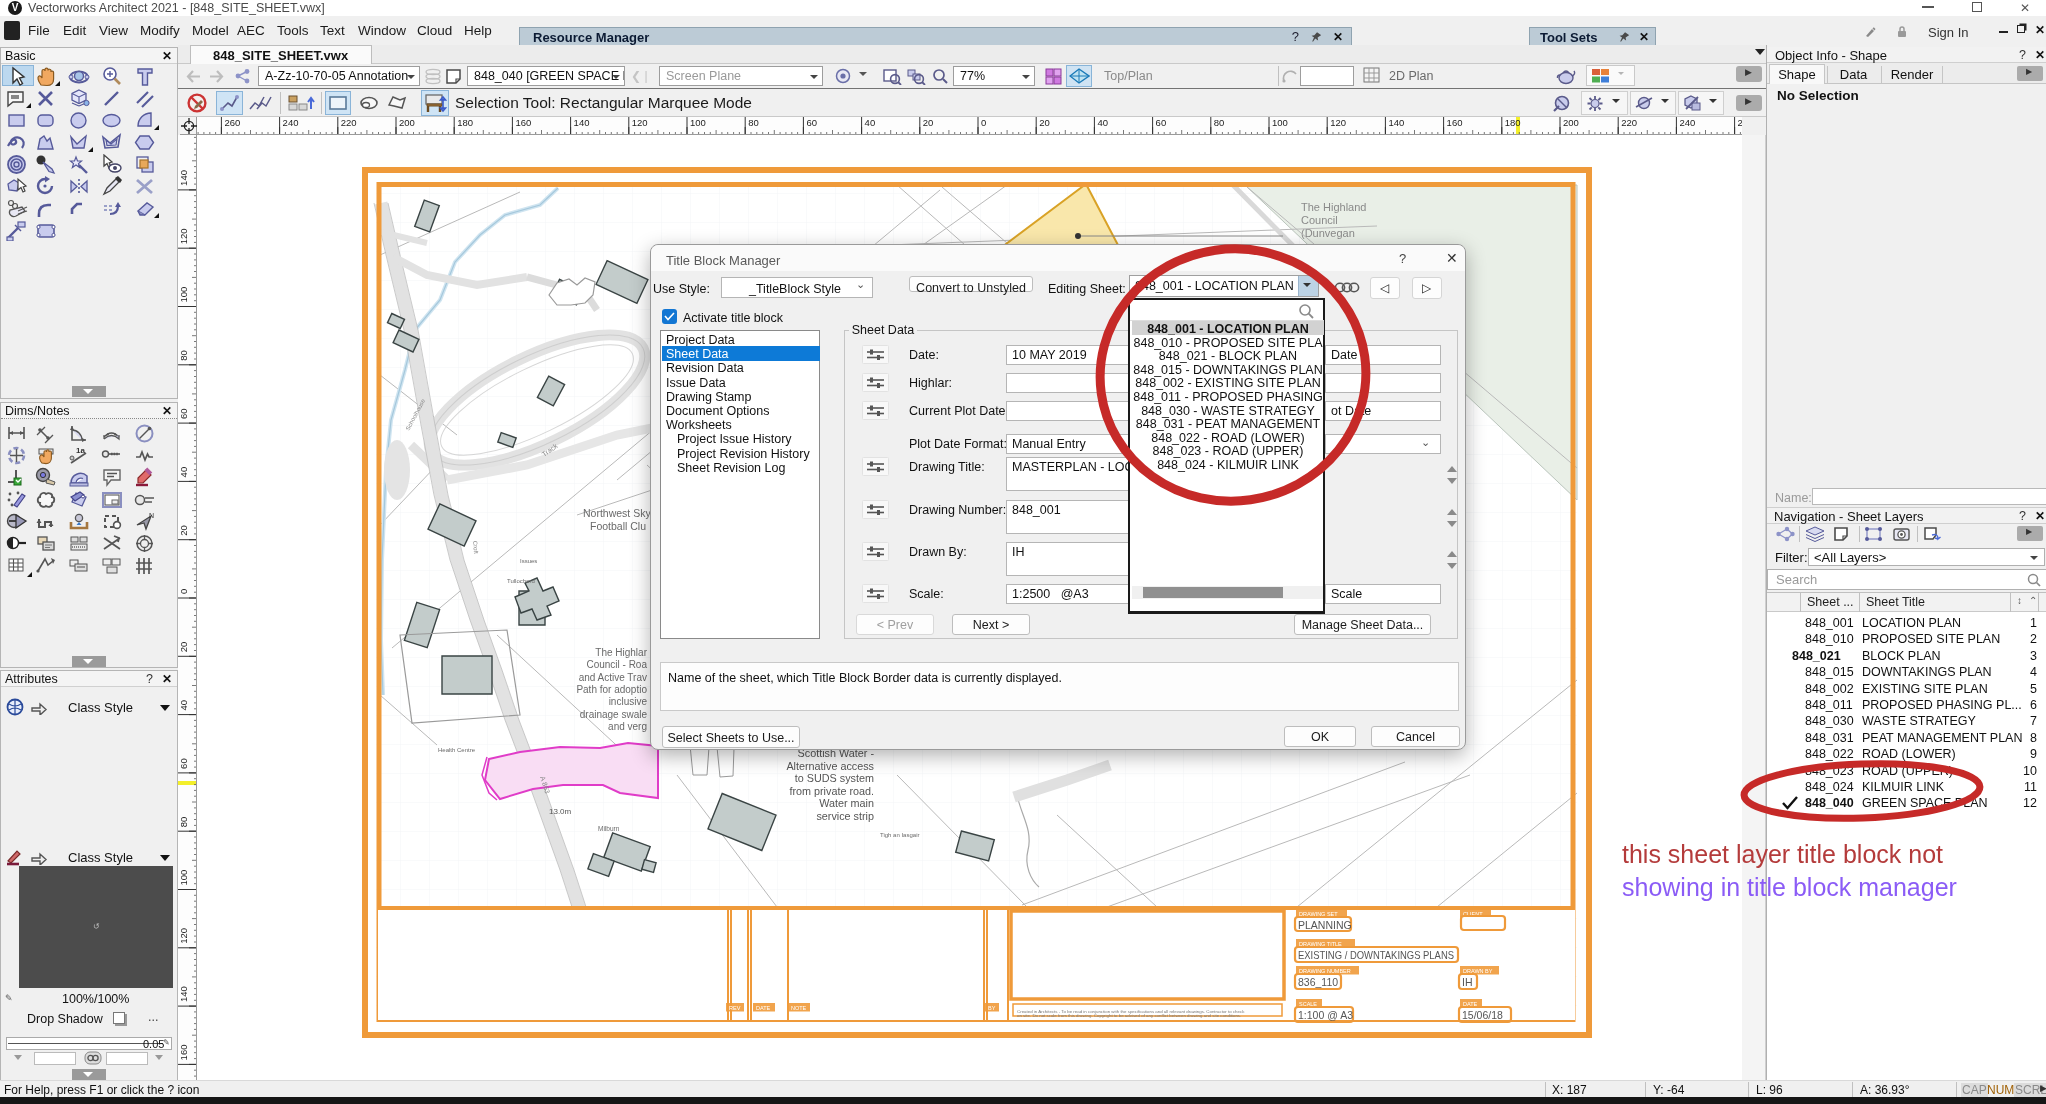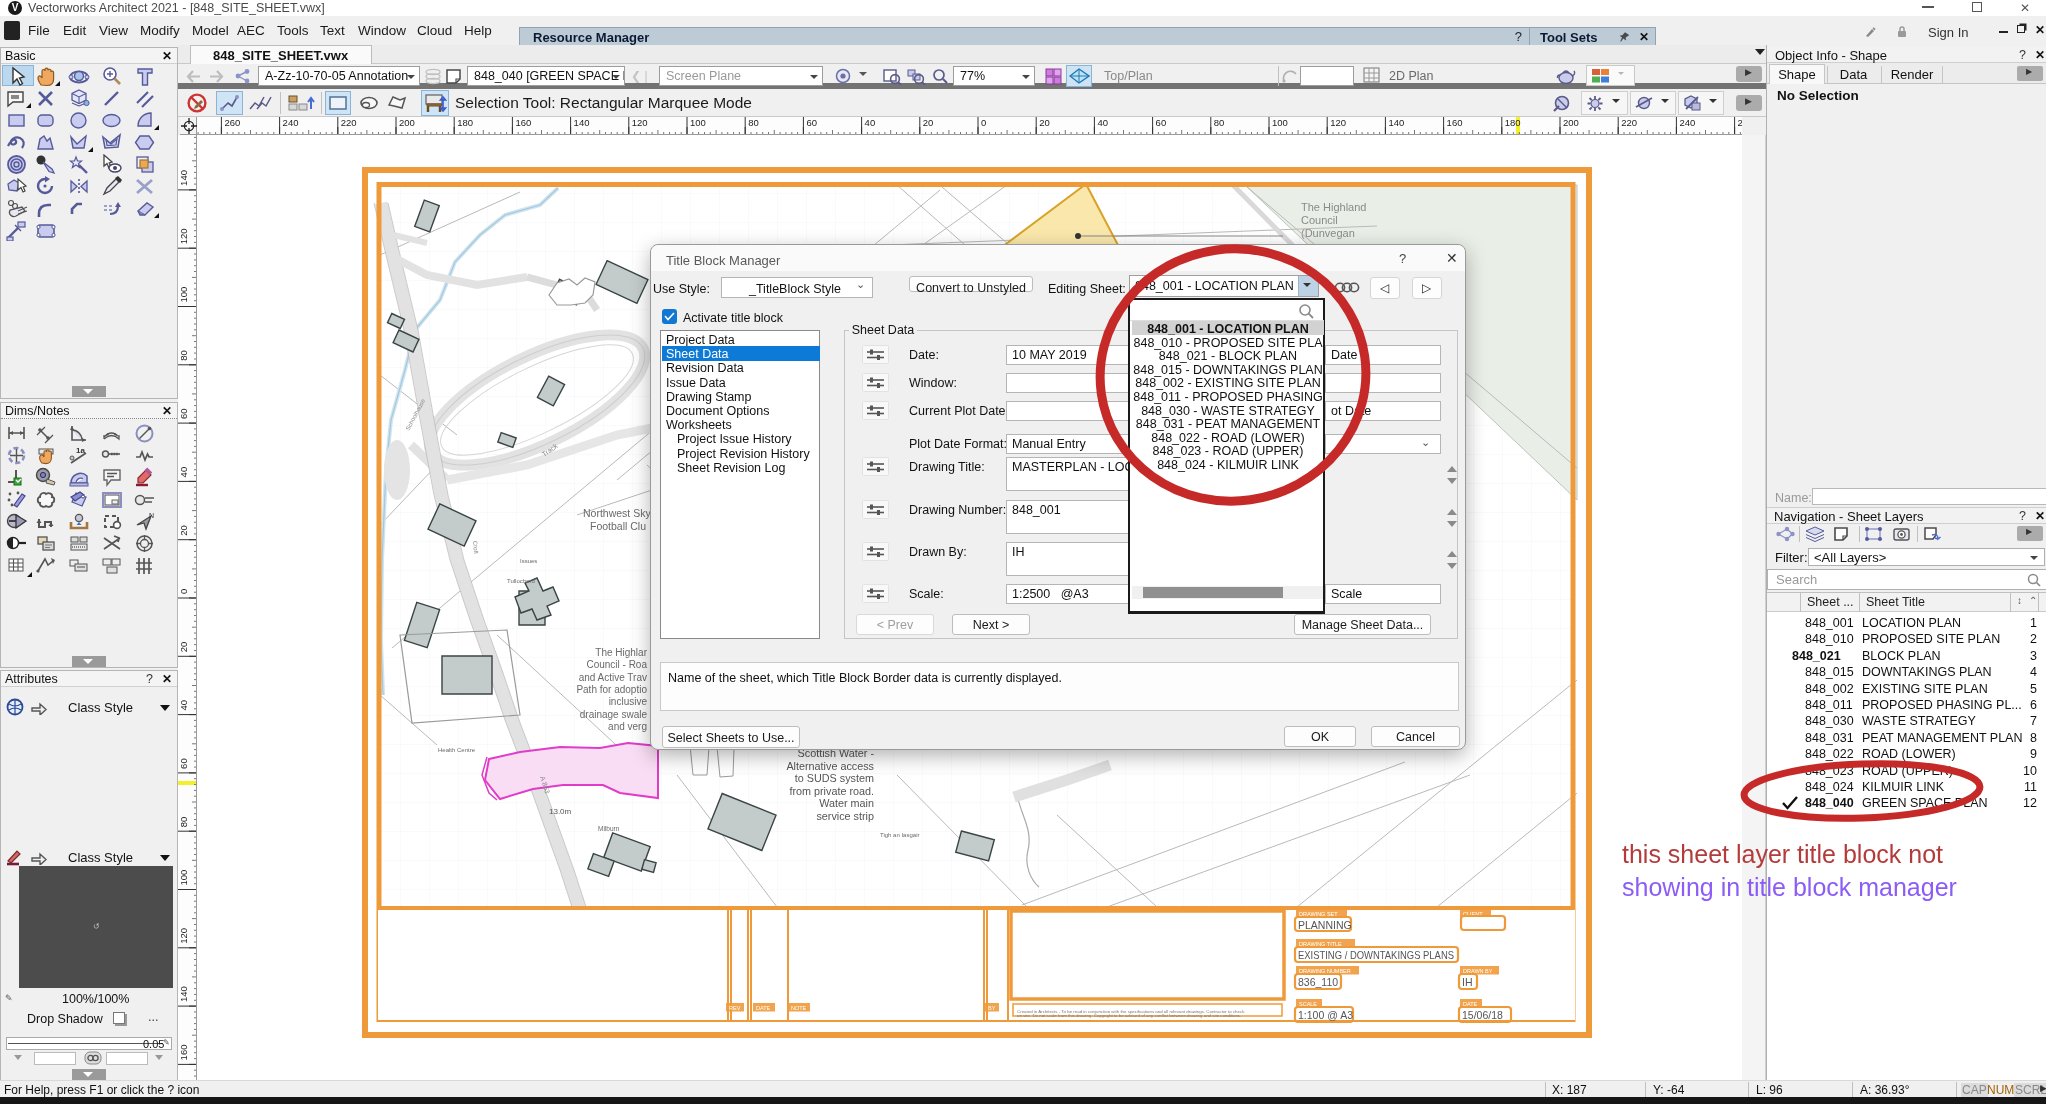--- a/index.html
+++ b/index.html
@@ -6,21 +6,21 @@
   font-family:"Liberation Sans", sans-serif; font-size:12.5px; color:#111; }
 .abs { position:absolute; }
 #page { position:relative; width:2046px; height:1104px; }
 
 #titlebar { left:0; top:0; width:2046px; height:16px; background:#fff; }
 #menubar { left:0; top:16px; width:2046px; height:29px; background:#f0f0f0; }
 .menuitem { position:absolute; top:7px; font-size:13.5px; color:#1a1a1a; }
 .palhdr { position:absolute; background:#bccbd6; border:1px solid #8fa3b0; font-weight:bold; font-size:13px; color:#0b1a33; }
 #tabrow { left:178px; top:45px; width:1588px; height:19px; background:#ececec; border-bottom:1px solid #c9c9c9; }
 #doctab { left:190px; top:45px; width:182px; height:19px; background:#fafafa; border:1px solid #bdbdbd; border-bottom:none; font-weight:bold; font-size:13px; padding:2px 6px 0 22px; }
-#viewbar { left:178px; top:64px; width:1588px; height:25px; background:#f0f0f0; border-bottom:6px solid #737373; }
+#viewbar { left:178px; top:64px; width:1588px; height:25px; background:#f0f0f0; border-bottom:1px solid #737373; }
 #modebar { left:178px; top:89px; width:1588px; height:28px; background:#f0f0f0; border-bottom:1px solid #c9c9c9; }
 .combo { position:absolute; background:#fff; border:1px solid #9d9d9d; font-size:12.5px; overflow:hidden; white-space:nowrap; }
 .combo .arr { position:absolute; right:4px; top:45%; width:0; height:0; border:4px solid transparent; border-top-color:#444; }
 
 #hruler { left:180px; top:117px; width:1562px; height:18px; background:#fdfdfd; border-bottom:1px solid #9a9a9a; overflow:hidden; }
 #vruler { left:178px; top:135px; width:19px; height:945px; background:#fdfdfd; border-right:1px solid #9a9a9a; overflow:hidden; }
 
 .pal { position:absolute; left:0; width:178px; background:#f0f0f0; border:1px solid #b5b5b5; }
 .paltitle { height:16px; font-size:12.5px; padding:1px 4px; background:#f4f4f4; border-bottom:1px solid #d0d0d0; position:relative; }
 .palx { position:absolute; right:5px; top:1px; font-weight:bold; font-size:12px; color:#111; }
@@ -54,21 +54,21 @@
     <div class="menuitem" style="left:63px;">Edit</div>
     <div class="menuitem" style="left:99px;">View</div>
     <div class="menuitem" style="left:140px;">Modify</div>
     <div class="menuitem" style="left:192px;">Model</div>
     <div class="menuitem" style="left:237px;">AEC</div>
     <div class="menuitem" style="left:277px;">Tools</div>
     <div class="menuitem" style="left:320px;">Text</div>
     <div class="menuitem" style="left:358px;">Window</div>
     <div class="menuitem" style="left:417px;">Cloud</div>
     <div class="menuitem" style="left:464px;">Help</div>
-    <div class="palhdr" style="left:519px;top:11px;width:1056px;height:20px;padding:2px 0 0 13px;">Resource Manager
+    <div class="palhdr" style="left:519px;top:11px;width:833px;height:20px;padding:2px 0 0 13px;">Resource Manager
       <span style="position:absolute;right:52px;top:1px;font-weight:normal;color:#223;">?</span>
       <span style="position:absolute;right:30px;top:3px;"><svg width="11" height="12" viewBox="0 0 11 12">
             <path d="M4 1 h5 l-1.5 4 2 2 H6 v4 l-0.8 0 L4.5 7 H1.5 l2 -2 Z" fill="#4a4a4a" transform="rotate(35 5 6)"></path>
           </svg></span>
       <span style="position:absolute;right:8px;top:2px;font-size:12px;color:#111;">✕</span>
     </div>
     <div class="palhdr" style="left:1529px;top:11px;width:127px;height:20px;padding:2px 0 0 10px;">Tool Sets
       <span style="position:absolute;right:26px;top:3px;"><svg width="11" height="12" viewBox="0 0 11 12">
             <path d="M4 1 h5 l-1.5 4 2 2 H6 v4 l-0.8 0 L4.5 7 H1.5 l2 -2 Z" fill="#4a4a4a" transform="rotate(35 5 6)"></path>
           </svg></span>
@@ -1492,21 +1492,21 @@
       <div class="abs" style="left:355px;top:100px;width:285px;height:20px;background:#fff;border:1px solid #b5b5b5;">
         <span class="abs" style="left:5px;top:2px;">10 MAY 2019</span>
       </div>
       <svg class="abs" style="left:211px;top:128px;" width="27" height="19">
         <rect x="0.5" y="0.5" width="26" height="18" rx="1" fill="#f8f8f8" stroke="#e2e2e2"></rect>
         <line x1="5" y1="7" x2="22" y2="7" stroke="#555" stroke-width="1.6"></line>
         <line x1="5" y1="12.5" x2="22" y2="12.5" stroke="#555" stroke-width="1.6"></line>
         <rect x="8" y="4.5" width="3" height="5" fill="#555"></rect>
         <rect x="15" y="10" width="3" height="5" fill="#555"></rect>
       </svg>
-      <span class="abs" style="left:258px;top:131px;">Window:</span>
+      <span class="abs" style="left:258px;top:131px;">Highlar:</span>
       <div class="abs" style="left:355px;top:128px;width:285px;height:20px;background:#fff;border:1px solid #b5b5b5;"></div>
       <svg class="abs" style="left:211px;top:156px;" width="27" height="19">
         <rect x="0.5" y="0.5" width="26" height="18" rx="1" fill="#f8f8f8" stroke="#e2e2e2"></rect>
         <line x1="5" y1="7" x2="22" y2="7" stroke="#555" stroke-width="1.6"></line>
         <line x1="5" y1="12.5" x2="22" y2="12.5" stroke="#555" stroke-width="1.6"></line>
         <rect x="8" y="4.5" width="3" height="5" fill="#555"></rect>
         <rect x="15" y="10" width="3" height="5" fill="#555"></rect>
       </svg>
       <span class="abs" style="left:258px;top:159px;">Current Plot Date:</span>
       <div class="abs" style="left:355px;top:156px;width:285px;height:20px;background:#fff;border:1px solid #b5b5b5;"></div>

